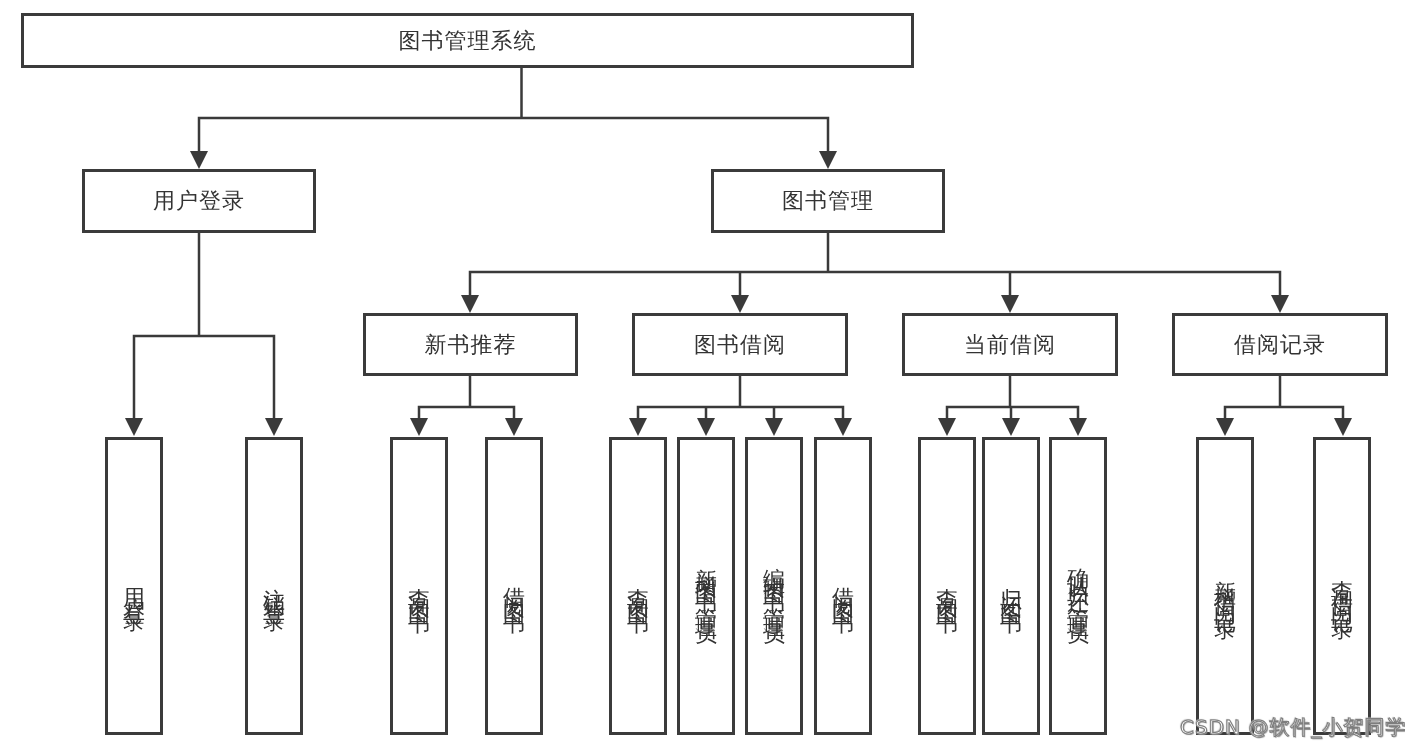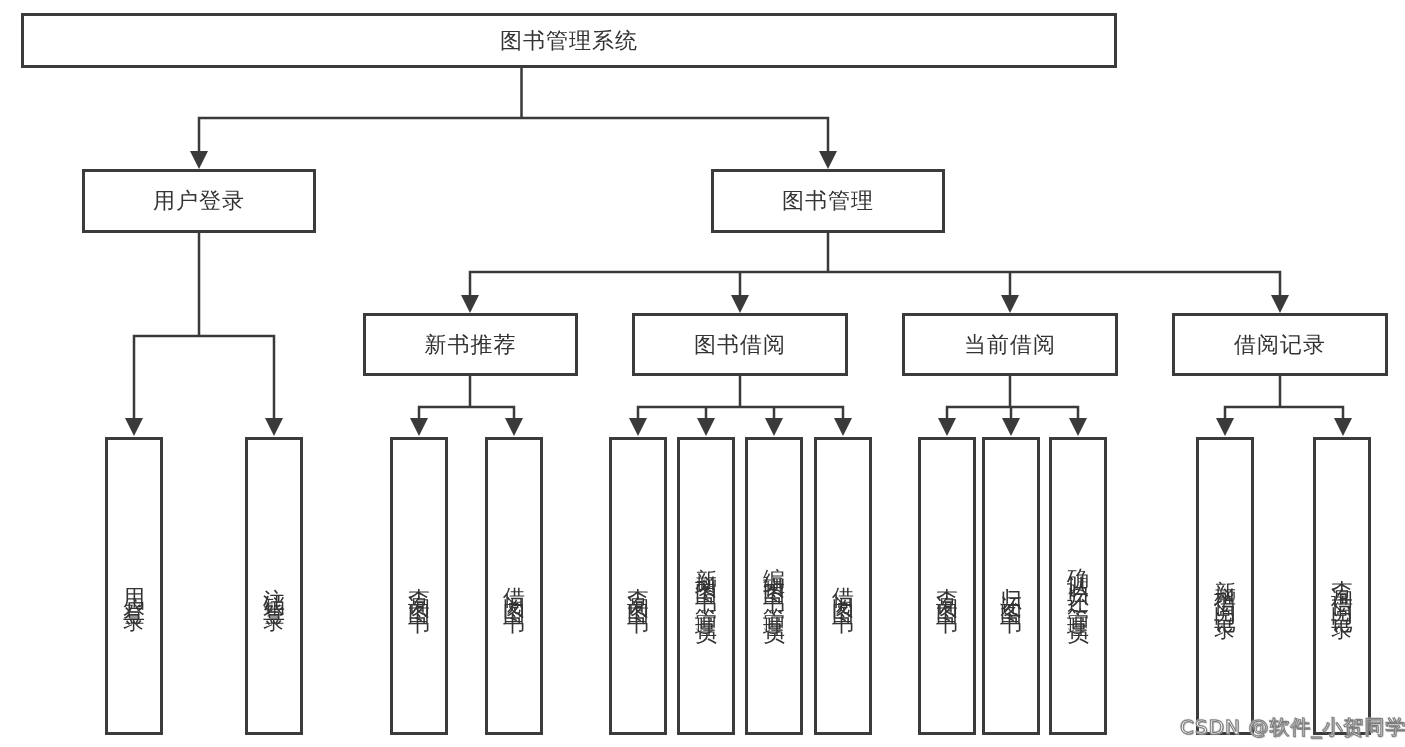--- a/index.html
+++ b/index.html
@@ -65,21 +65,21 @@
     <path fill="#3a3a3a" stroke="none" d="
       M190 151 H208 L199 169 Z  M819 151 H837 L828 169 Z
       M461 295 H479 L470 313 Z  M731 295 H749 L740 313 Z  M1001 295 H1019 L1010 313 Z  M1271 295 H1289 L1280 313 Z
       M125 418 H143 L134 436 Z  M265 418 H283 L274 436 Z
       M410 418 H428 L419 436 Z  M505 418 H523 L514 436 Z
       M629 418 H647 L638 436 Z  M697 418 H715 L706 436 Z  M765 418 H783 L774 436 Z  M834 418 H852 L843 436 Z
       M938 418 H956 L947 436 Z  M1002 418 H1020 L1011 436 Z  M1069 418 H1087 L1078 436 Z
       M1216 418 H1234 L1225 436 Z  M1334 418 H1352 L1343 436 Z"></path>
   </svg>
 
-  <div class="hnode" style="left:21px;top:13px;width:1096px;height:55px">图书管理系统</div>
+  <div class="hnode" style="left:21px;top:13px;width:893px;height:55px">图书管理系统</div>
 
   <div class="hnode" style="left:82px;top:169px;width:234px;height:64px">用户登录</div>
   <div class="hnode" style="left:711px;top:169px;width:234px;height:64px">图书管理</div>
 
   <div class="hnode" style="left:363px;top:313px;width:215px;height:63px">新书推荐</div>
   <div class="hnode" style="left:632px;top:313px;width:216px;height:63px">图书借阅</div>
   <div class="hnode" style="left:902px;top:313px;width:216px;height:63px">当前借阅</div>
   <div class="hnode" style="left:1172px;top:313px;width:216px;height:63px">借阅记录</div>
 
   <div class="vnode" style="left:105px">

